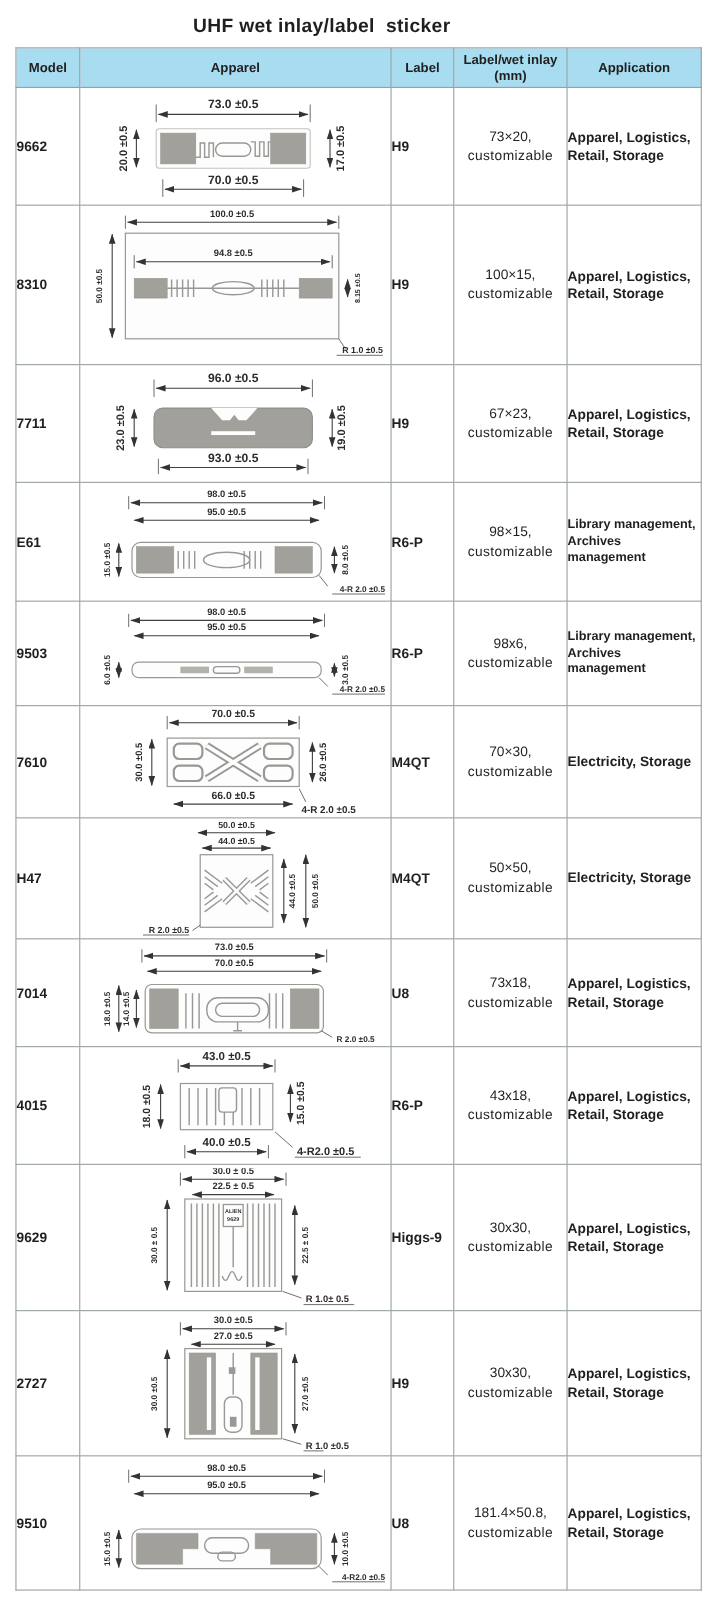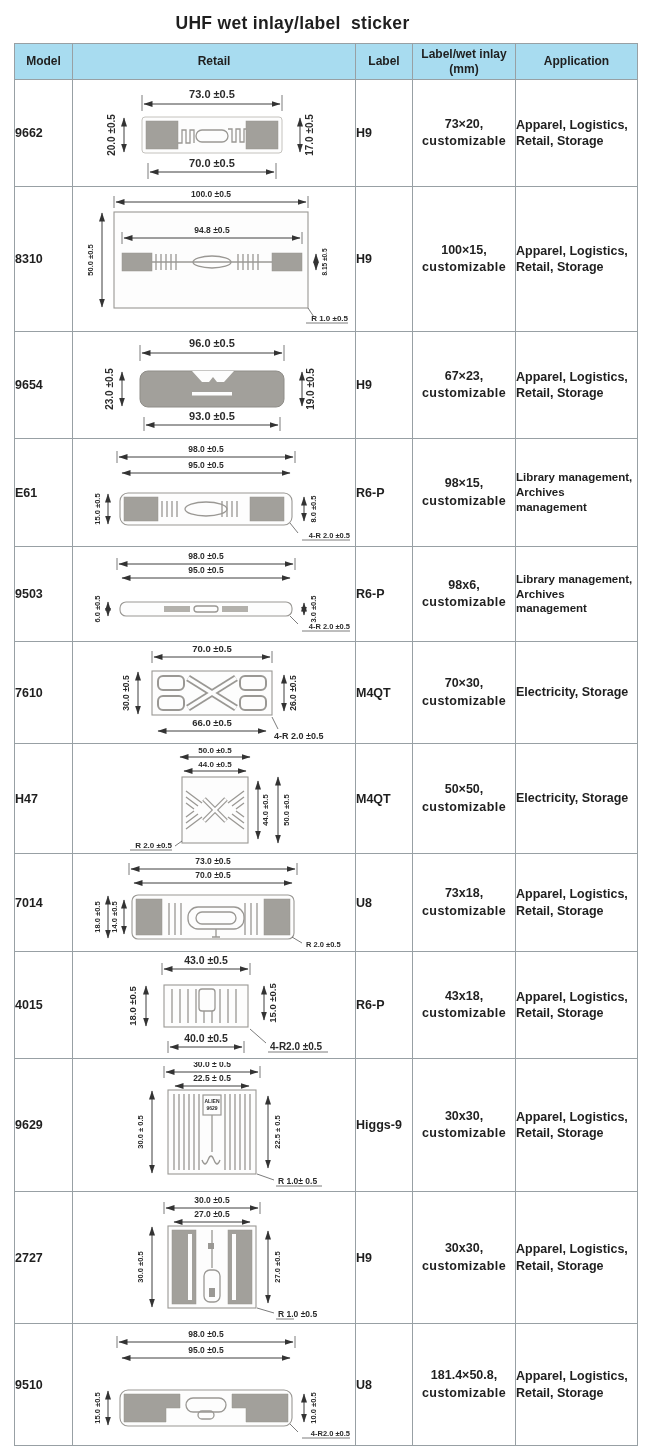--- a/index.html
+++ b/index.html
@@ -3,21 +3,21 @@
 <meta charset="utf-8">
 <style>
   * { box-sizing: border-box; }
   body { margin:0; background:#fff; font-family:"Liberation Sans", sans-serif; color:#1f1f1f; }
   .page { width:585px; min-height:1454px; background:#fff; }
   .title { white-space:pre; text-align:center; font-size:17.5px; font-weight:bold; padding:13px 0 9px 0; letter-spacing:0.3px; }
   table.spec { border-collapse:collapse; table-layout:fixed; width:623px; margin-left:14px; }
   table.spec th, table.spec td { border:1px solid #98a0a4; padding:0; vertical-align:middle; }
   th { background:#a8dcf0; font-size:12px; font-weight:bold; height:36px; text-align:center; line-height:1.25; }
   td.model, td.chip { text-align:left; font-weight:bold; font-size:12.5px; }
-  td.labelcol { text-align:center; font-weight:bold; font-size:12.5px; line-height:1.4;margin-left:14px; }
+  td.labelcol { text-align:center; font-weight:normal; font-size:12.5px; line-height:1.4;margin-left:14px; }
   td.labelcol .custom { letter-spacing:0.4px; }
   td.app { font-weight:bold; font-size:12.5px; line-height:1.3; padding:0 4px 0 8px; text-align:left; }
   td.ant { text-align:center; }
   svg.antd { display:block; margin:0 auto; }
   svg .dim { stroke:#3f3f3f; stroke-width:1; fill:none; }
   svg .ext { stroke:#5a5a5a; stroke-width:0.8; fill:none; }
   svg .tago { fill:#fdfdfd; stroke:#9a9894; stroke-width:1.1; }
   svg .tagl { fill:#fdfdfd; stroke:#c4c2bd; stroke-width:1; }
   svg .pad { fill:#a2a09b; stroke:#96948f; stroke-width:0.5; }
   svg .trc { fill:none; stroke:#9a9894; stroke-width:1.3; }
@@ -46,21 +46,21 @@
     <colgroup>
         <col style="width:58px">
         <col style="width:283px">
         <col style="width:57px">
         <col style="width:103px">
         <col style="width:122px">
       </colgroup>
     <thead>
       <tr>
         <th>Model</th>
-        <th>Retail</th>
+        <th>Apparel</th>
         <th>Label</th>
         <th>
           <div>Label/wet inlay</div>
           <div>(mm)</div>
         </th>
         <th>Application</th>
       </tr>
     </thead>
     <tbody>
 
@@ -140,21 +140,21 @@
           <div>100×15,</div>
           <div class="custom">customizable</div>
         </td>
         <td class="app">
           <span style="display:block">Apparel, Logistics,</span>
           <span style="display:block">Retail, Storage</span>
         </td>
       </tr>
 
       <tr style="height:107px">
-        <td class="model">9654</td>
+        <td class="model">7711</td>
         <td class="ant">
           <svg class="antd" width="276" height="100" viewBox="0 0 276 100">
             <g>
               <rect x="64" y="36" width="144" height="36" rx="8" fill="#a2a09b" stroke="#8f8d88" stroke-width="1"></rect>
               <path d="M116,36 L126,47 L133,47 L137,42 L141,47 L148,47 L158,36 z" fill="#fdfdfd"></path>
               <rect x="116" y="57" width="40" height="3.5" fill="#fdfdfd"></rect>
             </g>
             <g>
               <line class="ext" x1="64" y1="10" x2="64" y2="26"></line>
                 <line class="ext" x1="208" y1="10" x2="208" y2="26"></line>

